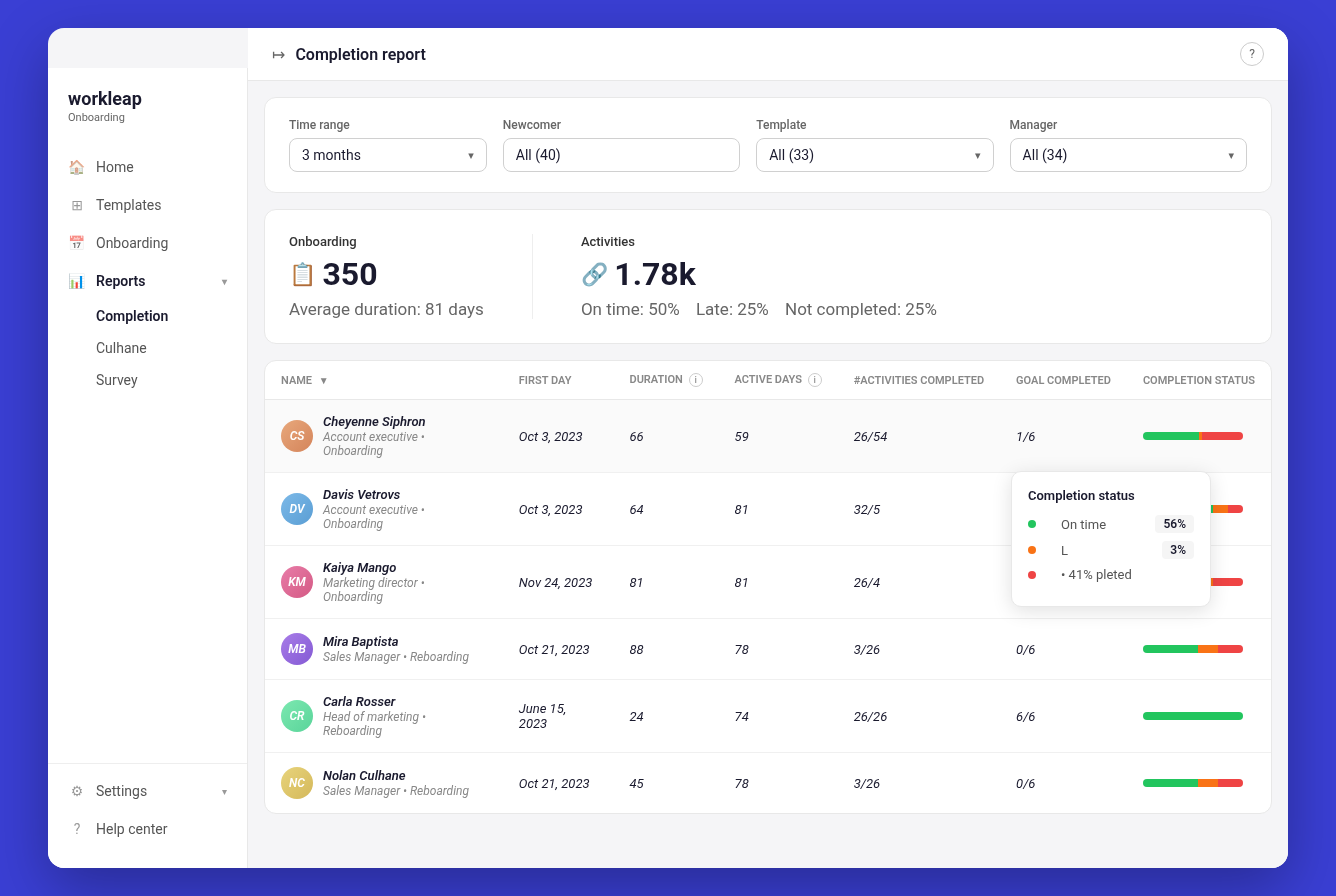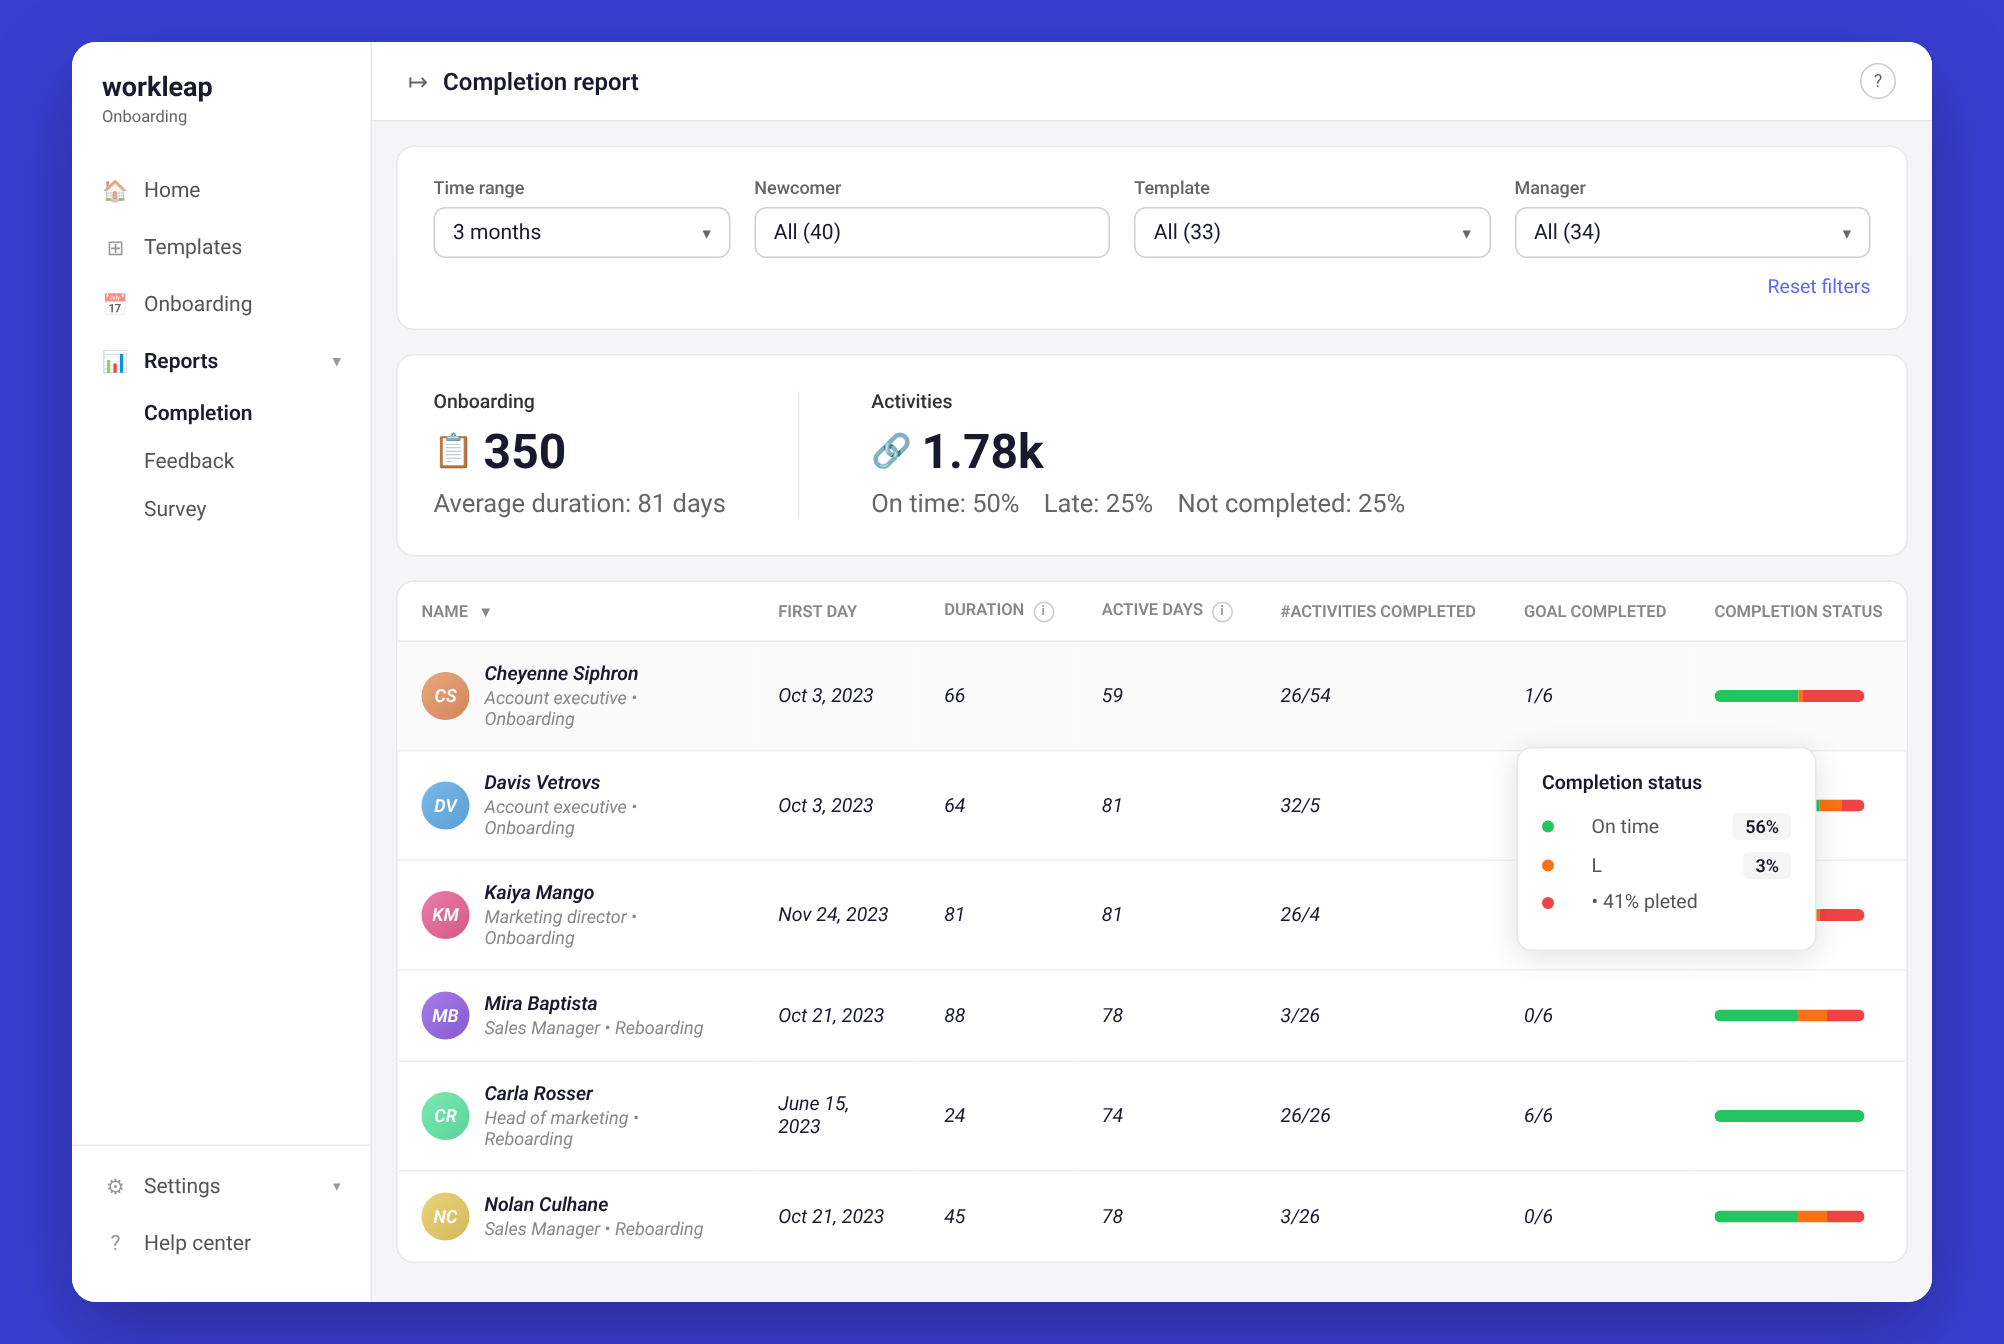--- a/index.html
+++ b/index.html
@@ -23,20 +23,21 @@
     }
     
     .sidebar {
       width: 200px;
       background: #fff;
       border-right: 1px solid #e8e8e8;
       display: flex;
       flex-direction: column;
       padding: 20px 0;
       flex-shrink: 0;
+      margin-top: 40px;
     }
     .logo-area {
       padding: 0 20px 24px 20px;
     }
     .logo-text {
       font-size: 18px;
       font-weight: 700;
       color: #1a1a2e;
     }
     .logo-sub {
@@ -350,21 +351,21 @@
       <span>Onboarding</span>
     </div>
     <div class="nav-item active">
       <span class="nav-icon">📊</span>
       <span>Reports</span>
       <span class="nav-chevron">▾</span>
     </div>
 
     <div class="sub-nav">
       <div class="sub-nav-item active">Completion</div>
-      <div class="sub-nav-item">Feedback</div>
+      <div class="sub-nav-item">Culhane</div>
       <div class="sub-nav-item">Survey</div>
     </div>
 
     <div style="flex:1"></div>
     <div class="nav-divider"></div>
     <div class="nav-item">
       <span class="nav-icon">⚙</span>
       <span>Settings</span>
       <span class="nav-chevron">▾</span>
     </div>
@@ -406,23 +407,20 @@
             <span class="chevron-down">▾</span>
           </div>
         </div>
         <div class="filter-group manager">
           <div class="filter-label">Manager</div>
           <div class="filter-select" style="min-width:180px;">
             <span class="filter-select-text">All (34)</span>
             <span class="chevron-down">▾</span>
           </div>
         </div>
-      </div>
-      <div class="filters-footer">
-        <a class="reset-filters">Reset filters</a>
       </div>
     </div>
 
     <div class="stats-section">
       <div class="stat-block">
         <div class="stat-label">Onboarding</div>
         <div class="stat-value">
           <span class="stat-icon">📋</span>
           <span>350</span>
         </div>

